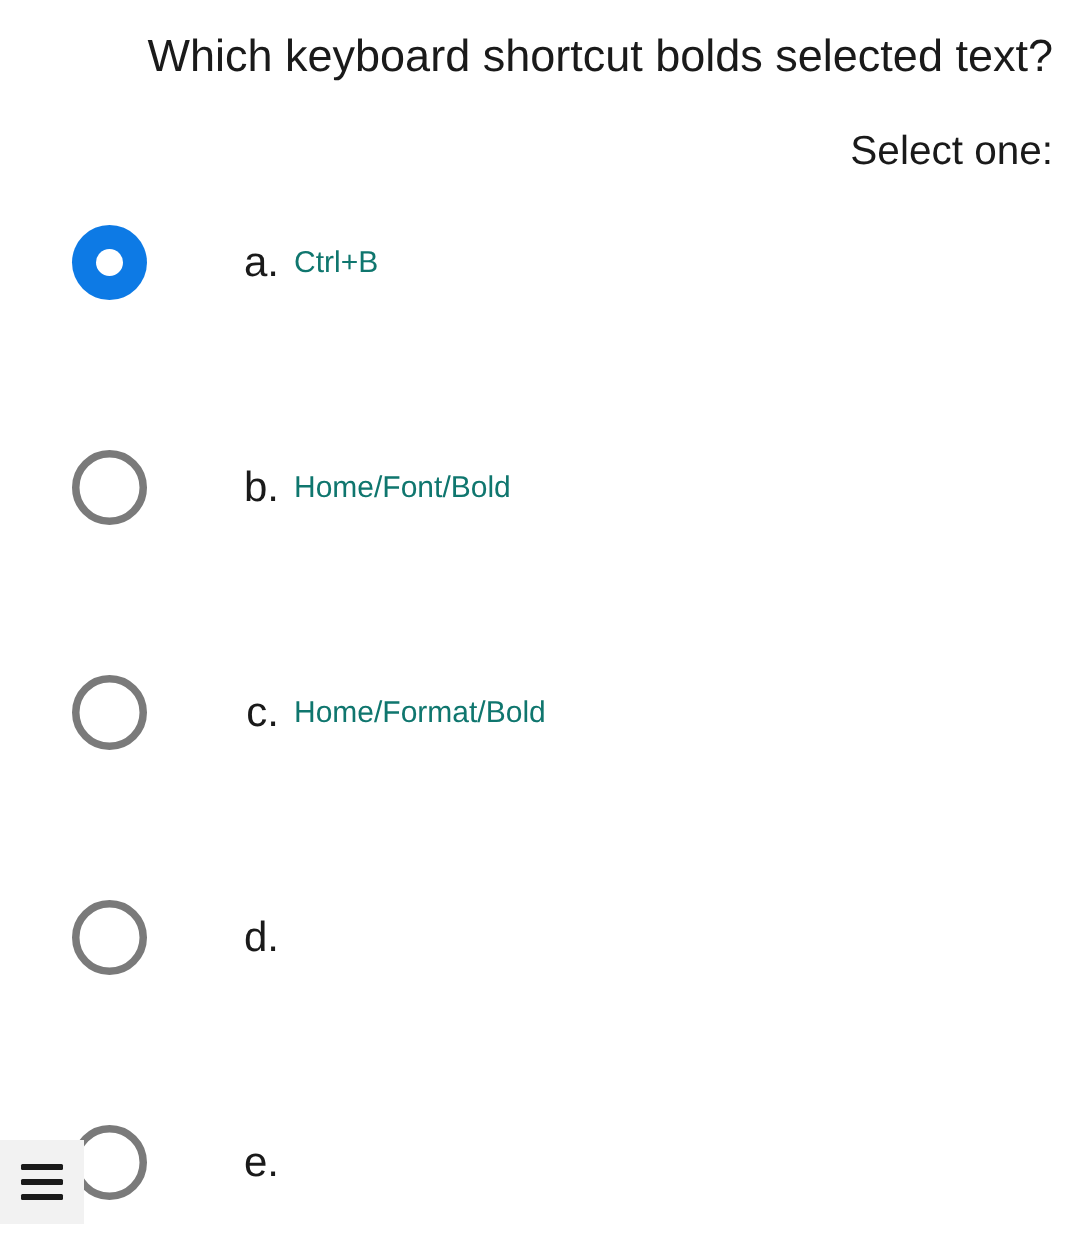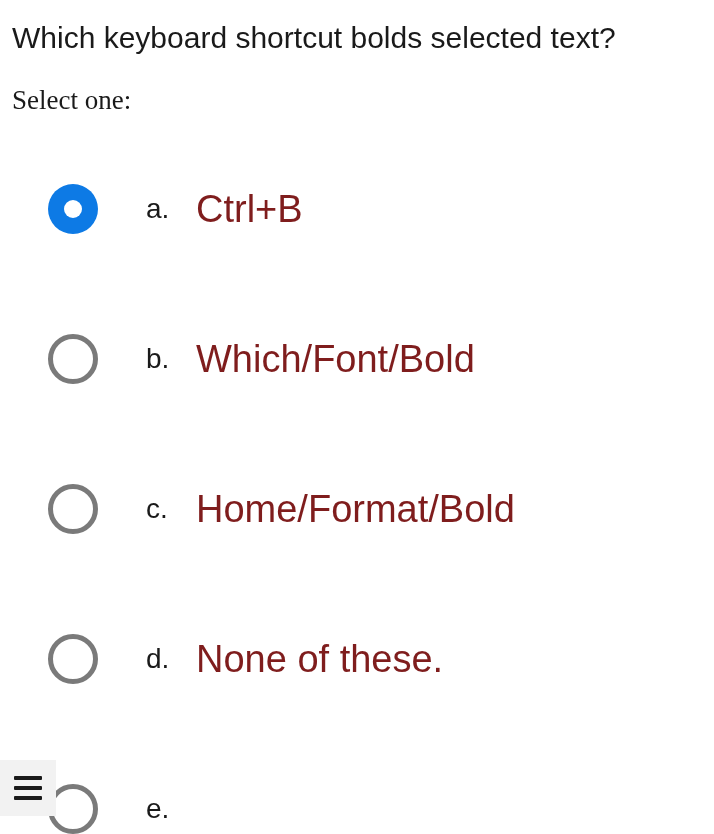--- a/index.html
+++ b/index.html
@@ -1,38 +1,39 @@
 <!DOCTYPE html>
 <html><head>
   <meta charset="utf-8">
   <style>
     * {
       margin: 0;
       padding: 0;
       box-sizing: border-box;
+      text-align: right;
     }
     body {
       font-family: Arial, Helvetica, sans-serif;
       background: #ffffff;
       width: 714px;
       height: 834px;
       padding: 18px 12px;
       position: relative;
     }
     .question-text {
       font-size: 30px;
       color: #1a1a1a;
       margin-bottom: 28px;
       line-height: 1.3;
     }
     .instruction-text {
       font-size: 27px;
       color: #1a1a1a;
-      font-family: Liberation Serif, serif;
-      margin-bottom: 68px;
+      font-family: Liberation Sans, sans-serif;
+      margin-bottom: 34px;
     }
     .options-container {
       padding-left: 36px;
     }
     .option-row {
       display: flex;
       align-items: center;
       margin-bottom: 100px;
     }
     .option-row:last-child {
@@ -65,22 +66,22 @@
       display: block;
     }
     .option-letter {
       font-size: 28px;
       color: #1a1a1a;
       margin-left: 48px;
       width: 40px;
       flex-shrink: 0;
     }
     .option-text {
-      font-size: 38px;
-      color: #7f1d1d;
+      font-size: 20px;
+      color: #0f766e;
       margin-left: 10px;
     }
     .menu-btn {
       position: absolute;
       bottom: 18px;
       left: 0;
       width: 56px;
       height: 56px;
       background: #f2f2f2;
       display: flex;
@@ -115,37 +116,36 @@
     </div>
     <div class="option-letter">a.</div>
     <div class="option-text">Ctrl+B</div>
   </div>
 
   <div class="option-row">
     <div class="radio-outer">
       
     </div>
     <div class="option-letter">b.</div>
-    <div class="option-text">Which/Font/Bold</div>
+    <div class="option-text">Home/Font/Bold</div>
   </div>
 
   <div class="option-row">
     <div class="radio-outer">
       
     </div>
     <div class="option-letter">c.</div>
     <div class="option-text">Home/Format/Bold</div>
   </div>
 
   <div class="option-row">
     <div class="radio-outer">
       
     </div>
     <div class="option-letter">d.</div>
-    <div class="option-text">None of these.</div>
   </div>
 
   <div class="option-row">
     <div class="radio-outer">
       
     </div>
     <div class="option-letter">e.</div>
   </div>
 
 </div>

